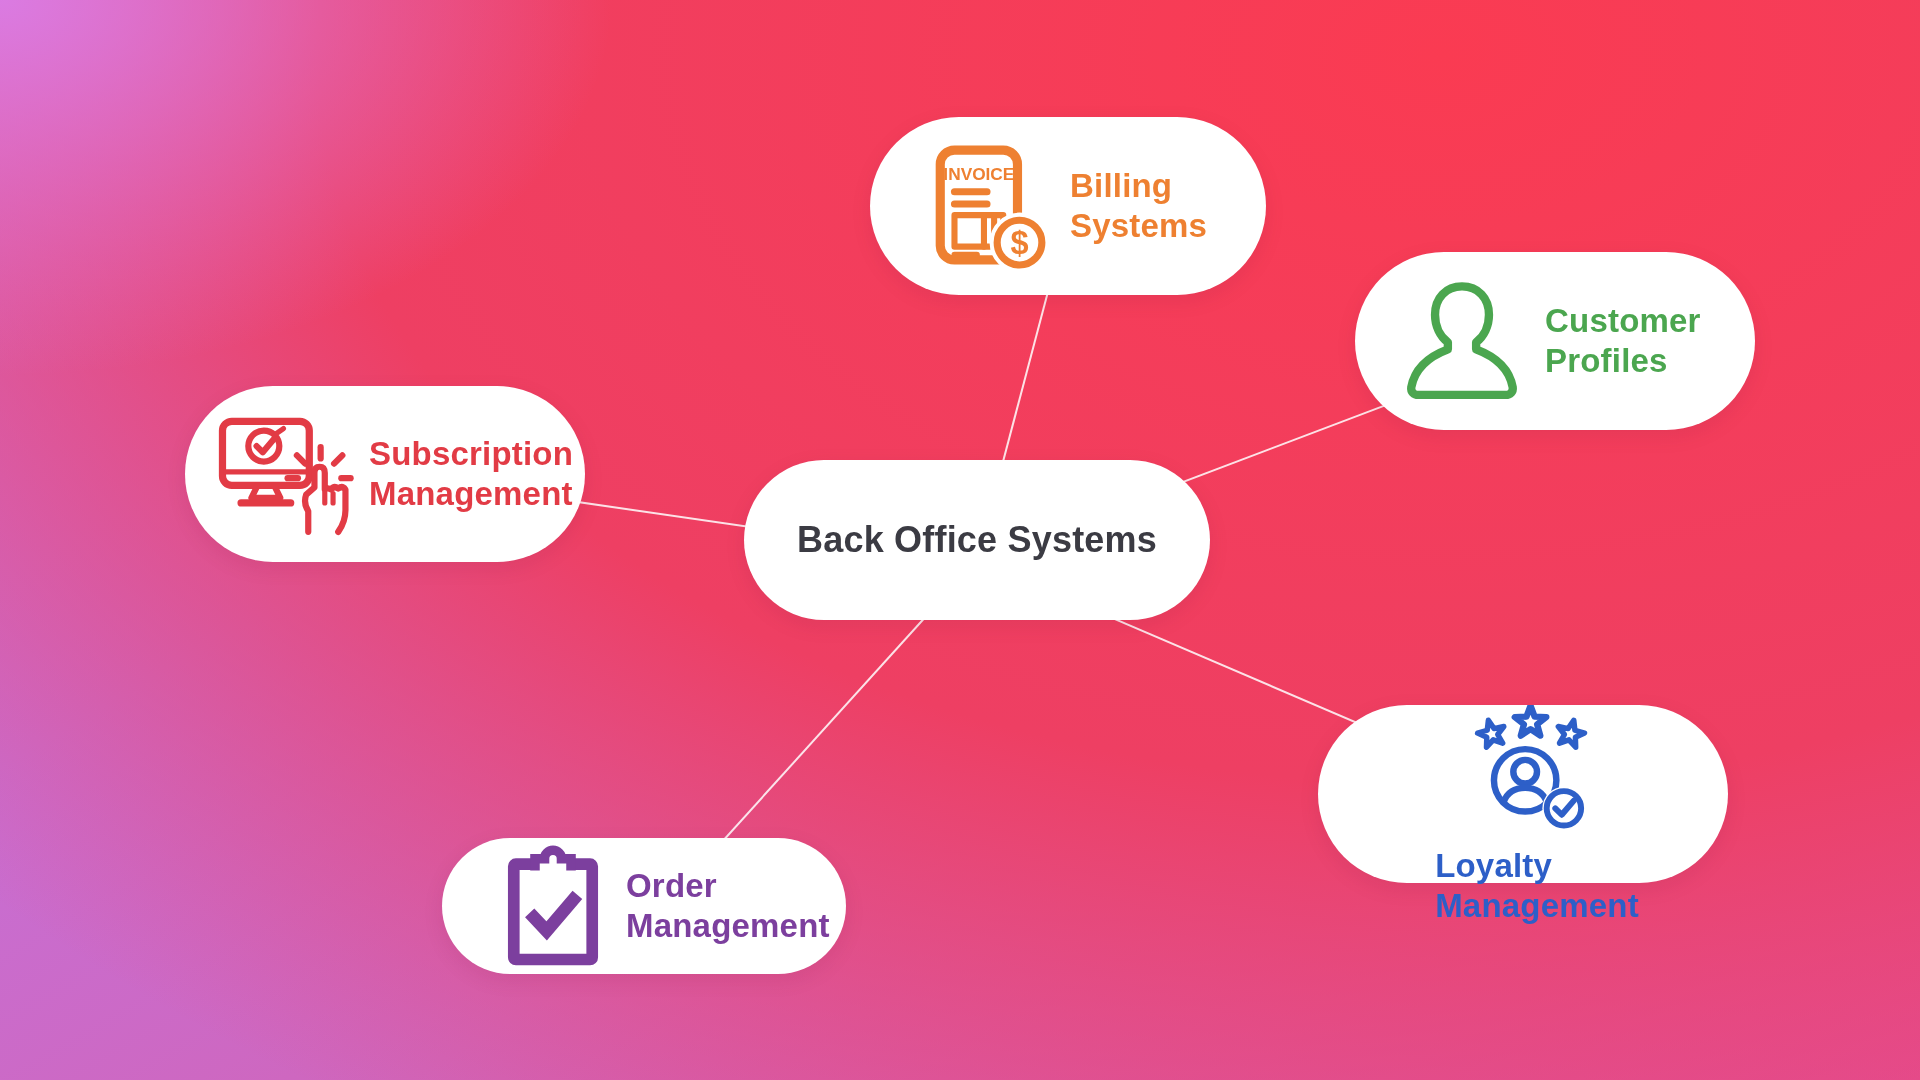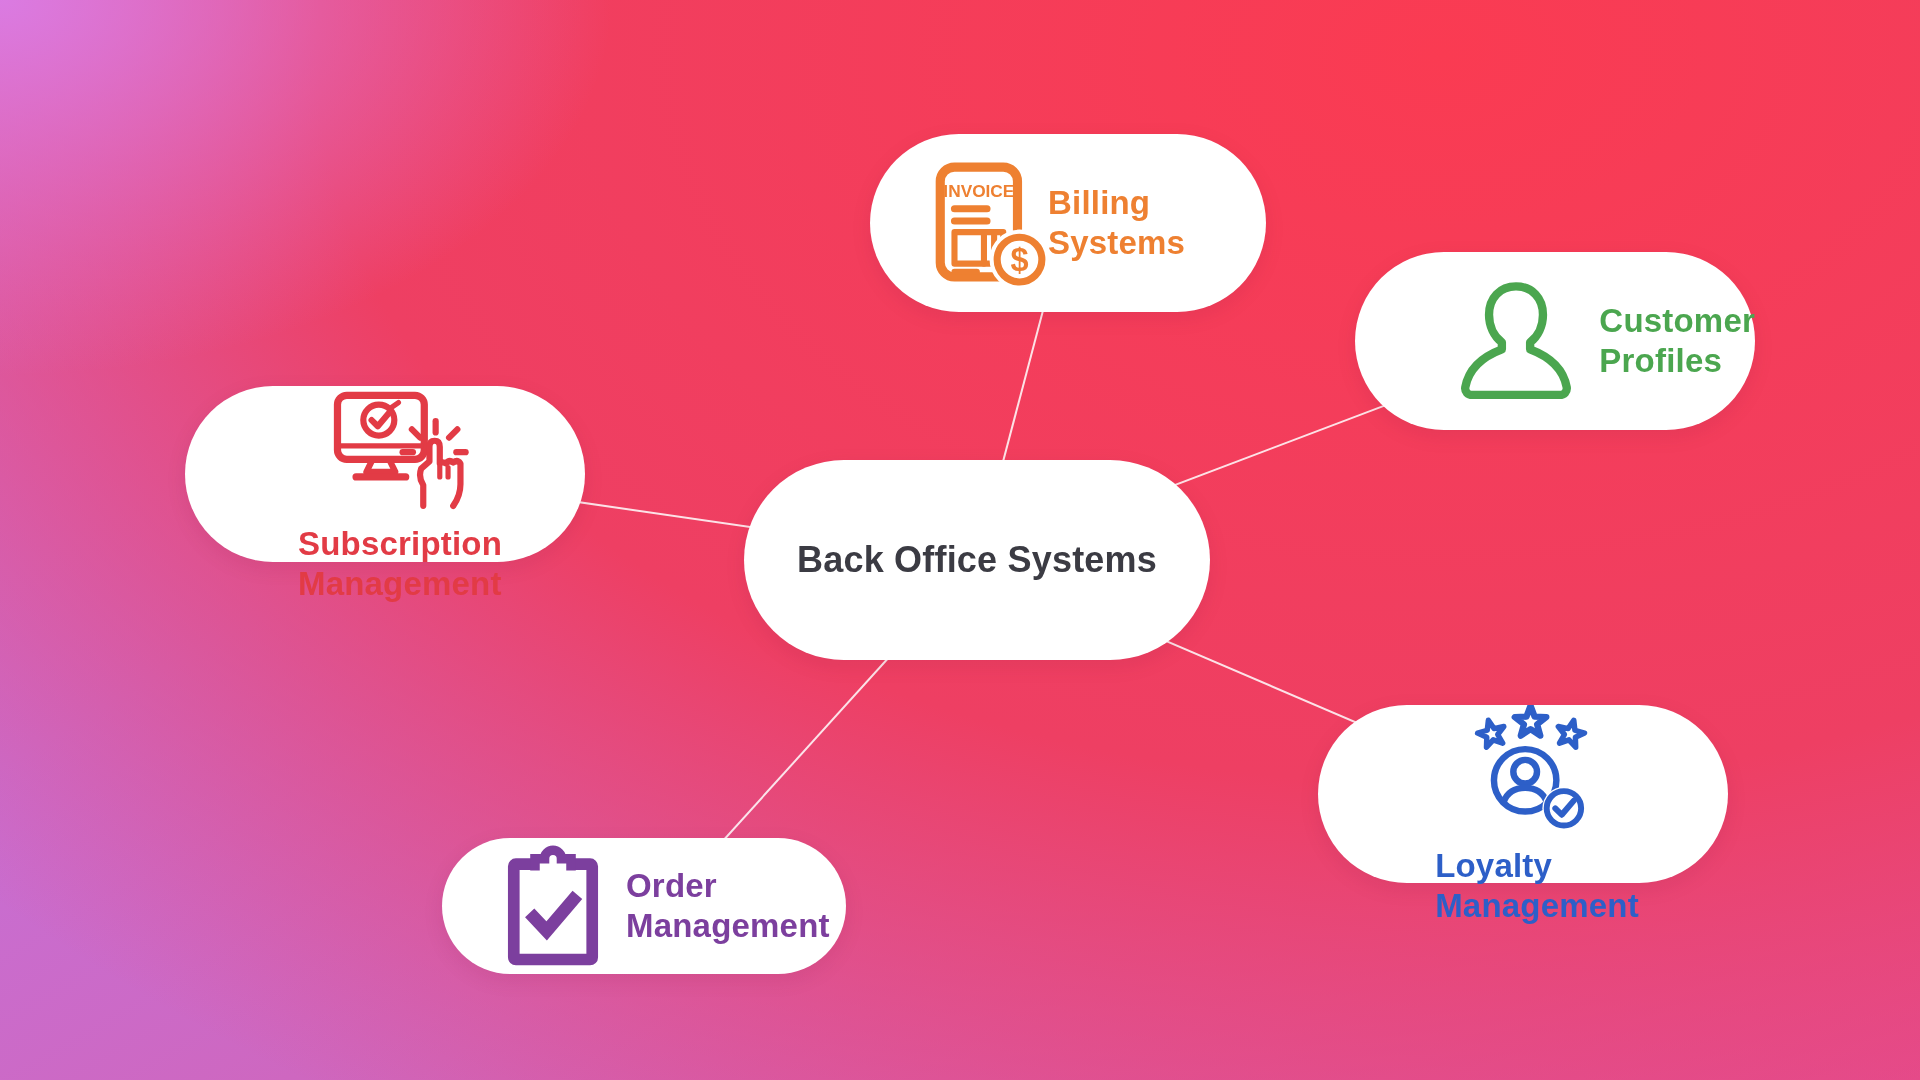--- a/index.html
+++ b/index.html
@@ -17,27 +17,27 @@
   .connectors{position:absolute;inset:0;z-index:0;}
   .node{
     position:absolute;z-index:1;background:#ffffff;
     display:flex;align-items:center;
     box-shadow:0 6px 20px rgba(110,20,60,0.10);
   }
   .node .icon{flex:0 0 auto;display:block;}
   .node .label{font-weight:600;line-height:1.22;font-size:33px;letter-spacing:0.2px;}
   .node .label span{display:block;}
   .node-center{
-    left:744px;top:460px;width:466px;height:200px;border-radius:100px;
+    left:744px;top:460px;width:466px;height:160px;border-radius:100px;
     justify-content:center;
     text-align:center;
   }
   .node-center .label-center{font-weight:700;font-size:36px;letter-spacing:0.2px;}
-  .node-billing{left:870px;top:134px;width:396px;height:178px;border-radius:89px;padding-left:56px;box-sizing:border-box;}
-  .node-customer{left:1355px;top:252px;width:400px;height:178px;border-radius:89px;padding-left:40px;gap:16px;box-sizing:border-box;justify-content:flex-end;}
+  .node-billing{left:870px;top:117px;width:396px;height:178px;border-radius:89px;padding-left:56px;gap:22px;box-sizing:border-box;}
+  .node-customer{left:1355px;top:252px;width:400px;height:178px;border-radius:89px;padding-left:40px;gap:16px;box-sizing:border-box;}
   .node-subscription{left:185px;top:386px;width:400px;height:176px;border-radius:88px;padding-left:30px;gap:14px;box-sizing:border-box;}
   .node-order{left:442px;top:838px;width:404px;height:136px;border-radius:90px;padding-left:58px;gap:20px;box-sizing:border-box;}
   .node-loyalty{left:1318px;top:705px;width:410px;height:178px;border-radius:89px;padding-left:28px;gap:14px;box-sizing:border-box;flex-direction:column;}
 </style>
 </head>
 <body>
 
 <div class="canvas">
 
   <svg class="connectors" width="1920" height="1080" viewBox="0 0 1920 1080">
@@ -75,21 +75,21 @@
   <div class="node node-customer" style="color: rgb(75, 166, 79);">
     <svg class="icon" width="134" height="122" viewBox="0 0 100 95" fill="none" stroke="currentColor" stroke-linejoin="round">
       <path d="M50 5 C62.5 5 71 14 71 27 C71 36 67 44 61 48.5 L61 54 C77 60 87 70 89.5 83.5 C90 87 87.5 89.5 84 89.5 L16 89.5 C12.5 89.5 10 87 10.5 83.5 C13 70 23 60 39 54 L39 48.5 C33 44 29 36 29 27 C29 14 37.5 5 50 5 Z" stroke-width="6.5"></path>
     </svg>
     <div class="label">
       <span>Customer</span>
       <span>Profiles</span>
     </div>
   </div>
 
-  <div class="node node-subscription" style="color: rgb(226, 59, 69); flex-direction: column;">
+  <div class="node node-subscription" style="color: rgb(226, 59, 69);">
     <svg class="icon" width="140" height="124" viewBox="0 0 135 120" fill="none" stroke="currentColor" stroke-linecap="round" stroke-linejoin="round">
       <rect x="7" y="9" width="84" height="62" rx="9" stroke-width="7"></rect>
       <line x1="10" y1="58" x2="88" y2="58" stroke-width="5"></line>
       <circle cx="47" cy="33" r="15" stroke-width="6"></circle>
       <path d="M40 33 L46 39 L57 26" stroke-width="6"></path>
       <line x1="59" y1="21" x2="66" y2="16" stroke-width="5"></line>
       <path d="M41 71 L35 83 L63 83 L57 71" stroke-width="6"></path>
       <line x1="25" y1="88" x2="73" y2="88" stroke-width="7"></line>
       <line x1="87" y1="50" x2="79" y2="42" stroke-width="6"></line>
       <line x1="102" y1="45" x2="102" y2="34" stroke-width="6"></line>

